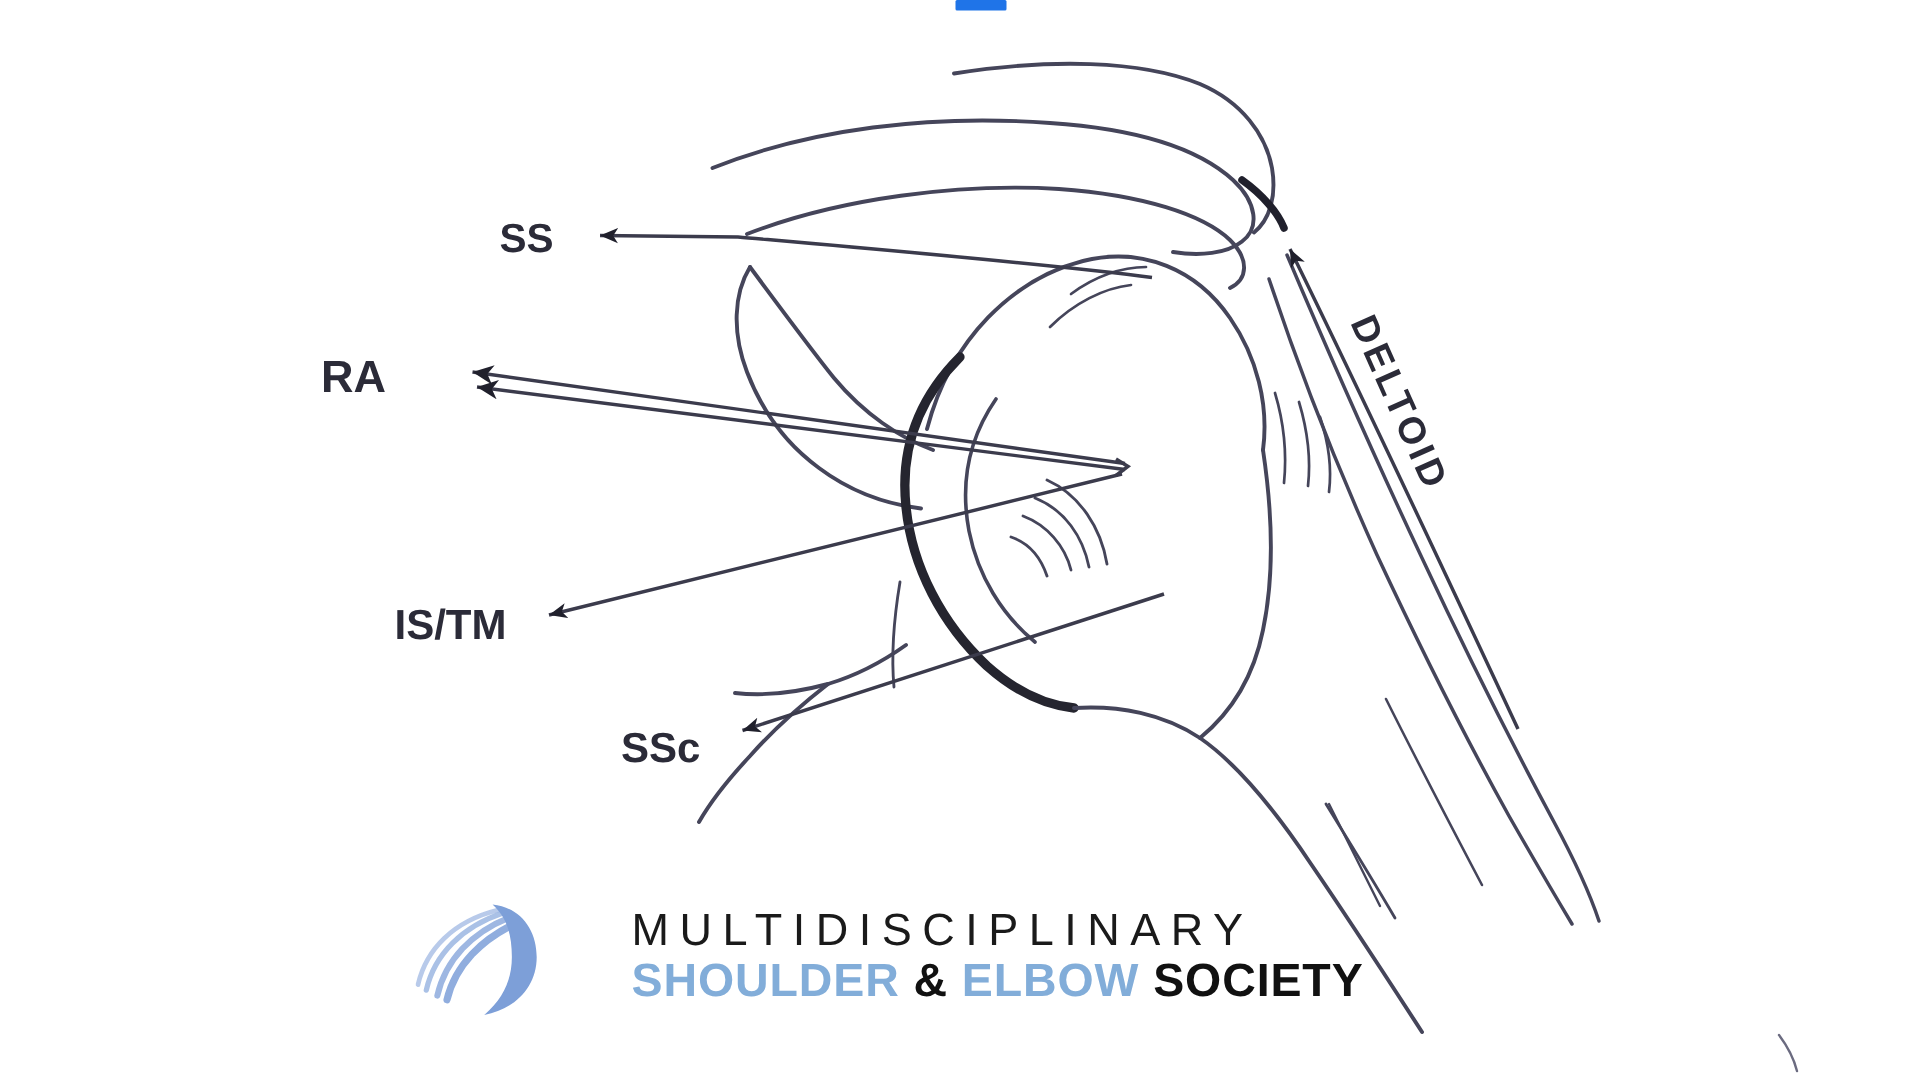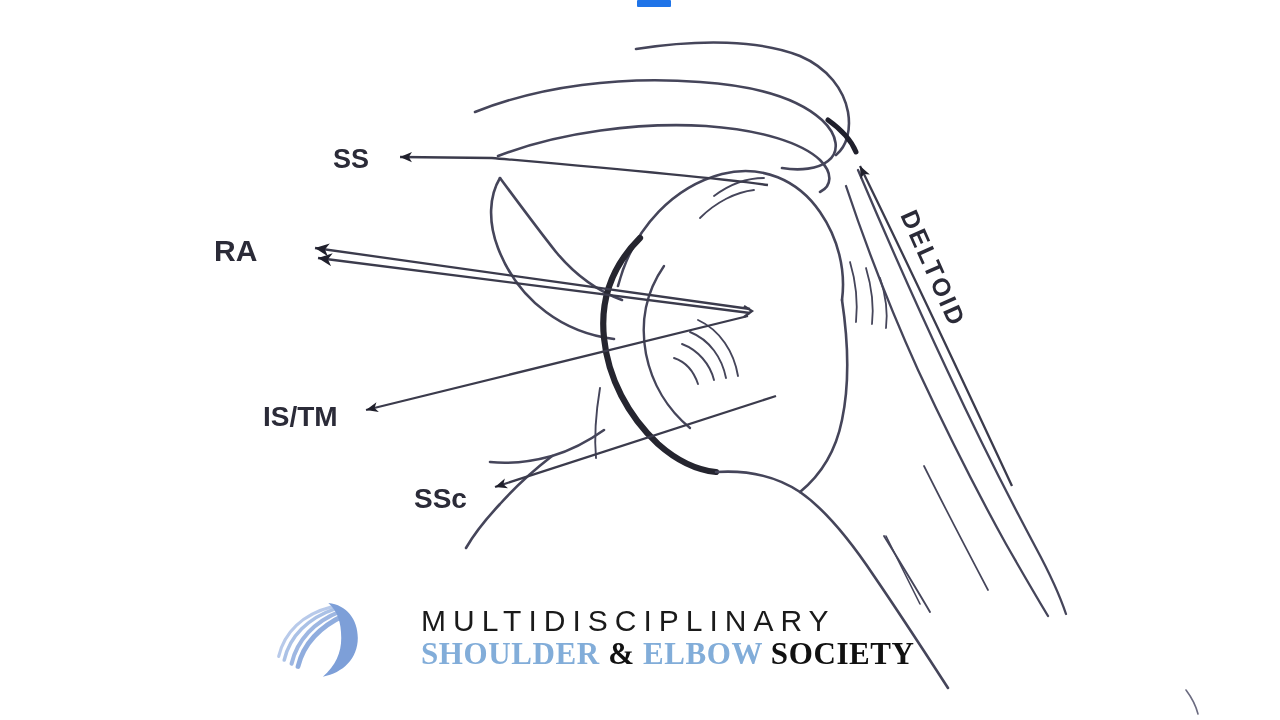--- a/index.html
+++ b/index.html
@@ -65,21 +65,21 @@
   .logo-line1 {
     font-family: "Liberation Sans", sans-serif;
     font-size: 30px;
     font-weight: 400;
     letter-spacing: 7.0px;
     color: #1a1a1a;
     line-height: 1.12;
     white-space: nowrap;
   }
   .logo-line2 {
-    font-family: Liberation Serif, serif;
+    font-family: Liberation Sans, sans-serif;
     font-size: 31px;
     font-weight: 700;
     letter-spacing: 0.6px;
     line-height: 1.12;
     white-space: nowrap;
   }
   .logo-blue { color: #82add9; }
   .logo-dark { color: #111111; }
   .label-text {
     font-family: "Liberation Sans", sans-serif;

